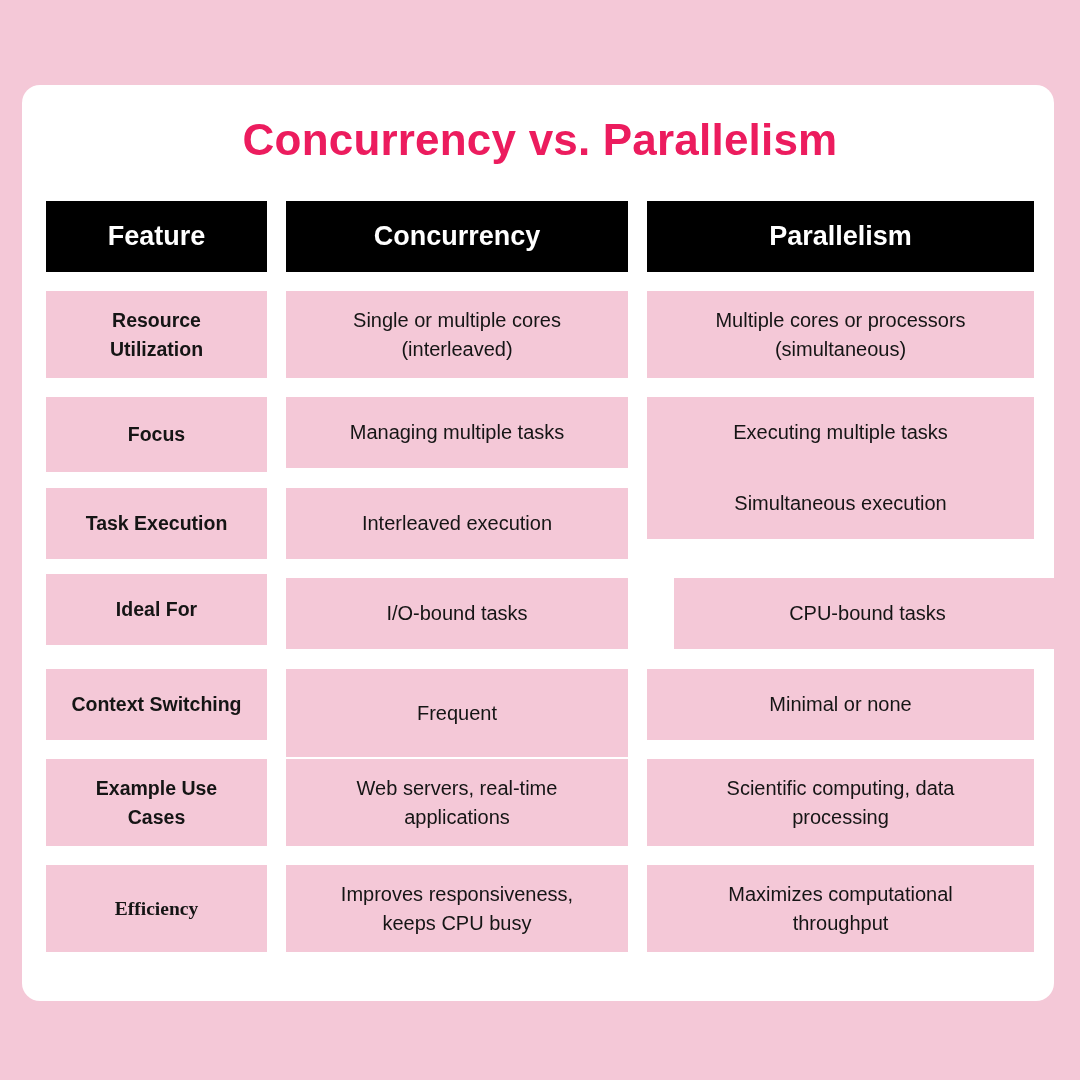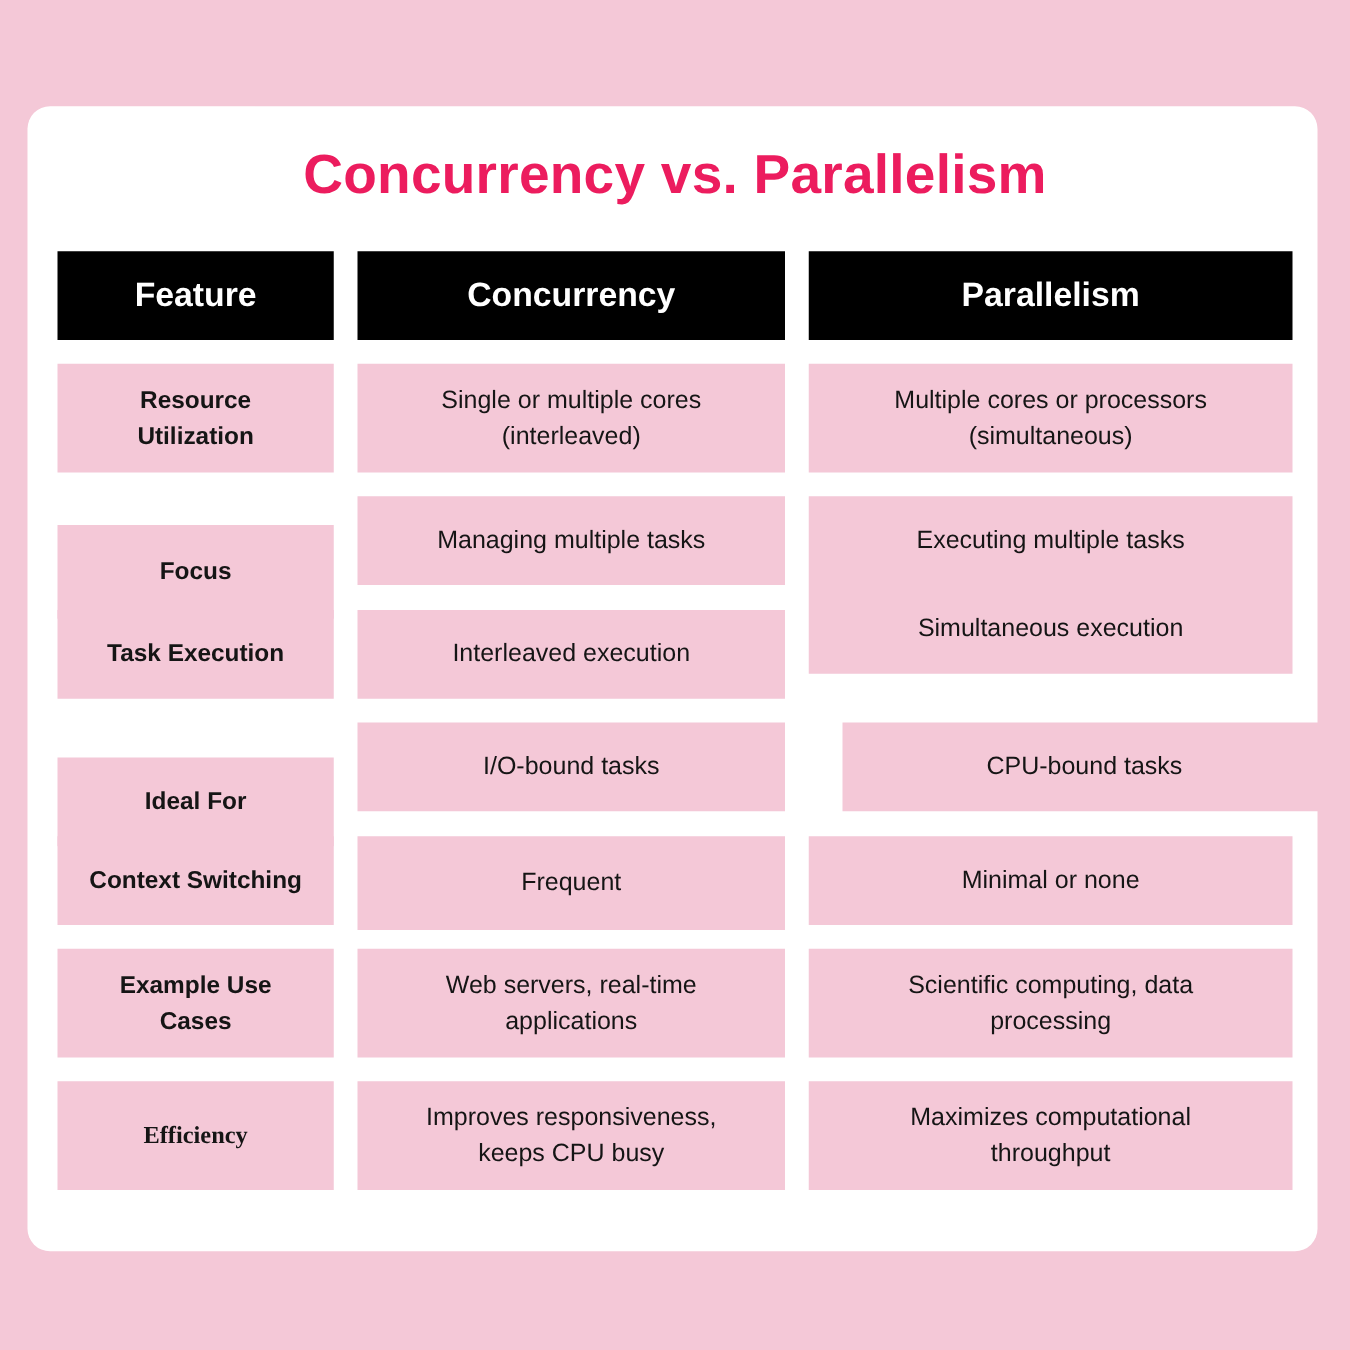--- a/index.html
+++ b/index.html
@@ -69,34 +69,34 @@
   <div class="cell hdr c2">Concurrency</div>
   <div class="cell hdr c3">Parallelism</div>
 
   <div class="cell body-cell feat c1" style="top:291px;height:87px;">Resource
 Utilization</div>
   <div class="cell body-cell c2" style="top:291px;height:87px;">Single or multiple cores
 (interleaved)</div>
   <div class="cell body-cell c3" style="top:291px;height:87px;">Multiple cores or processors
 (simultaneous)</div>
 
-  <div class="cell body-cell feat c1" style="top:397px;height:75px;margin-top:23px;">Focus</div>
+  <div class="cell body-cell feat c1" style="top:397px;height:75px;">Focus</div>
   <div class="cell body-cell c2" style="top:397px;height:71px;">Managing multiple tasks</div>
   <div class="cell body-cell c3" style="top:397px;height:71px;">Executing multiple tasks</div>
 
   <div class="cell body-cell feat c1" style="top:488px;height:71px;">Task Execution</div>
   <div class="cell body-cell c2" style="top:488px;height:71px;">Interleaved execution</div>
   <div class="cell body-cell c3" style="top:468px;height:71px;">Simultaneous execution</div>
 
-  <div class="cell body-cell feat c1" style="top:606px;height:71px;">Ideal For</div>
+  <div class="cell body-cell feat c1" style="top:574px;height:71px;">Ideal For</div>
   <div class="cell body-cell c2" style="top:578px;height:71px;">I/O-bound tasks</div>
   <div class="cell body-cell c3" style="top:578px;height:71px;margin-left:27px;">CPU-bound tasks</div>
 
   <div class="cell body-cell feat c1" style="top:669px;height:71px;">Context Switching</div>
-  <div class="cell body-cell c2" style="top:669px;height:75px;">Frequent</div>
+  <div class="cell body-cell c2" style="top:669px;height:88px;">Frequent</div>
   <div class="cell body-cell c3" style="top:669px;height:71px;">Minimal or none</div>
 
   <div class="cell body-cell feat c1" style="top:759px;height:87px;">Example Use
 Cases</div>
   <div class="cell body-cell c2" style="top:759px;height:87px;">Web servers, real-time
 applications</div>
   <div class="cell body-cell c3" style="top:759px;height:87px;">Scientific computing, data
 processing</div>
 
   <div class="cell body-cell feat c1" style="top:865px;height:87px;font-family:Liberation Serif, serif;">Efficiency</div>

